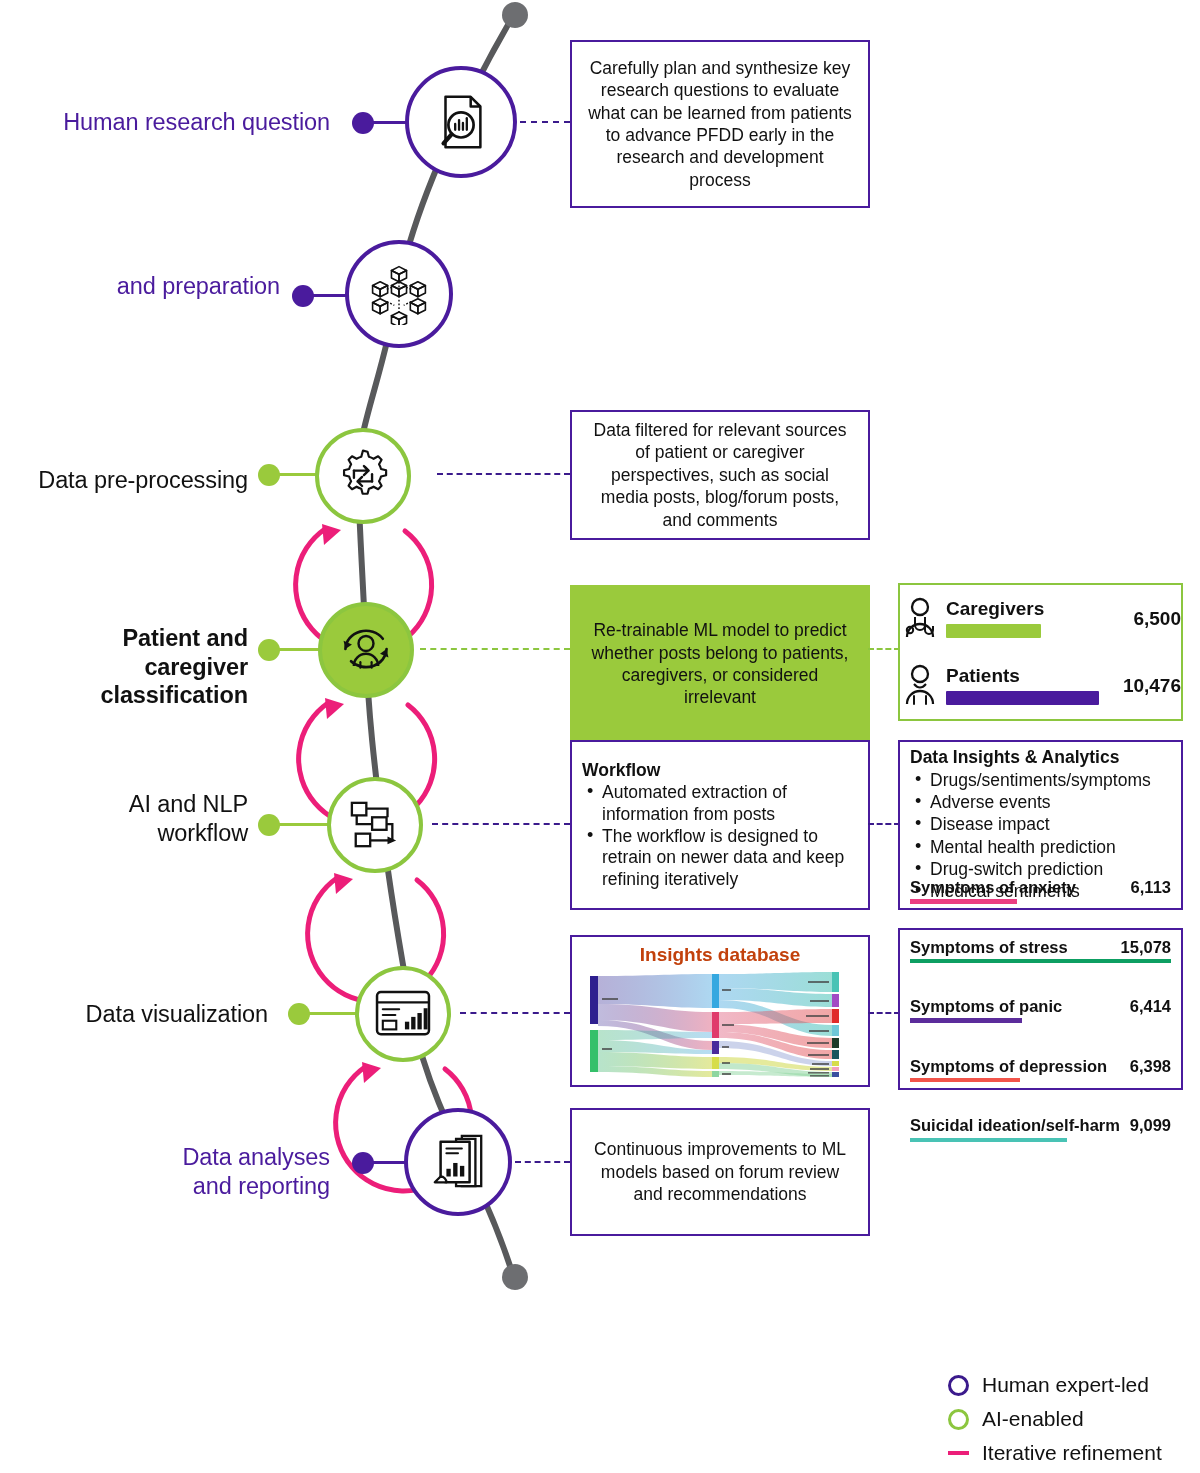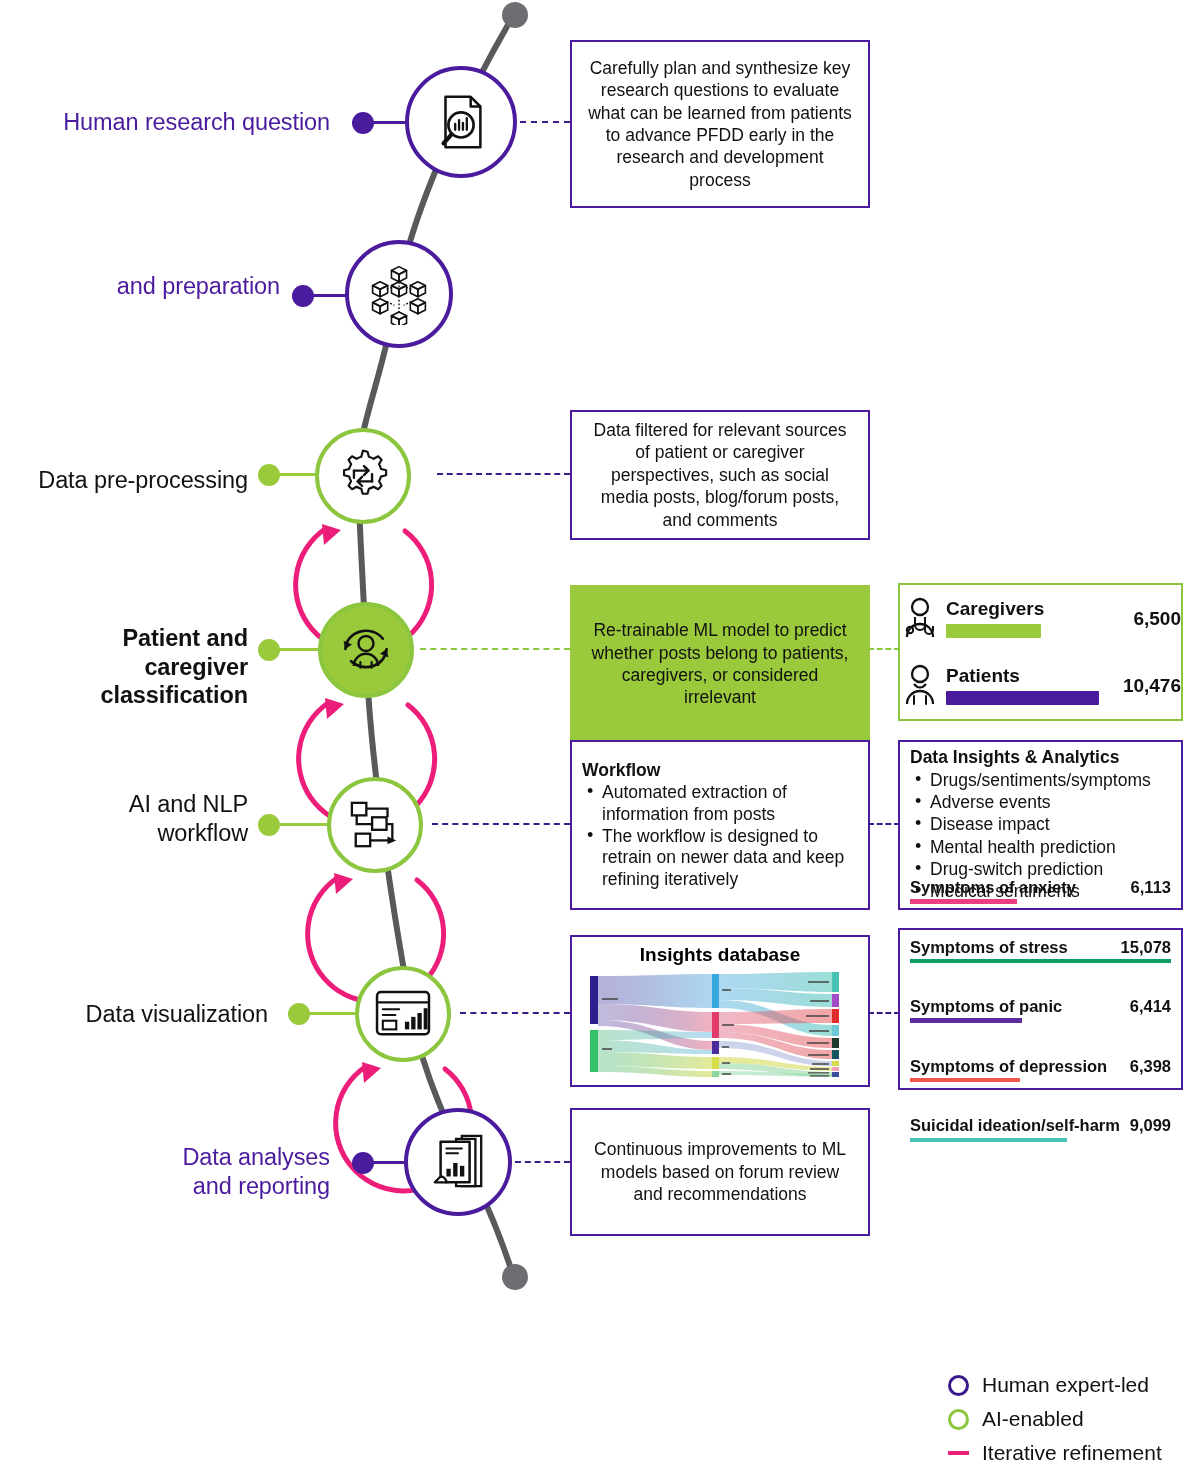--- a/index.html
+++ b/index.html
@@ -61,21 +61,21 @@
   .cpVal{font-size:19px;font-weight:bold;color:#111;width:76px;text-align:right;line-height:1.05;}
 
   
   .symRow{padding:1px 10px 0 10px;}
   .symTop{display:flex;justify-content:space-between;align-items:baseline;}
   .symName{font-size:16.5px;font-weight:bold;color:#111;white-space:nowrap;}
   .symVal{font-size:16.5px;font-weight:bold;color:#111;white-space:nowrap;}
   .symBar{height:4.5px;margin-top:1px;}
 
   
-  .idbTitle{font-size:19px;font-weight:bold;text-align:center;color:#000000;margin:6px 0 3px 0;}
+  .idbTitle{font-size:19px;font-weight:bold;text-align:center;color:#c2410c;margin:6px 0 3px 0;}
 
   
   .legend{position:absolute;left:948px;top:1368px;}
   .legRow{display:flex;align-items:center;gap:13px;height:34px;}
   .legRing{width:21px;height:21px;border-radius:50%;box-sizing:border-box;}
   .legRing.hu{border:3px solid #3b1a8c;}
   .legRing.ai{border:3px solid #8CC63F;}
   .legBar{width:21px;height:3.5px;background:#EC1E79;}
   .legTxt{font-size:21px;color:#111;white-space:nowrap;}
 </style>

